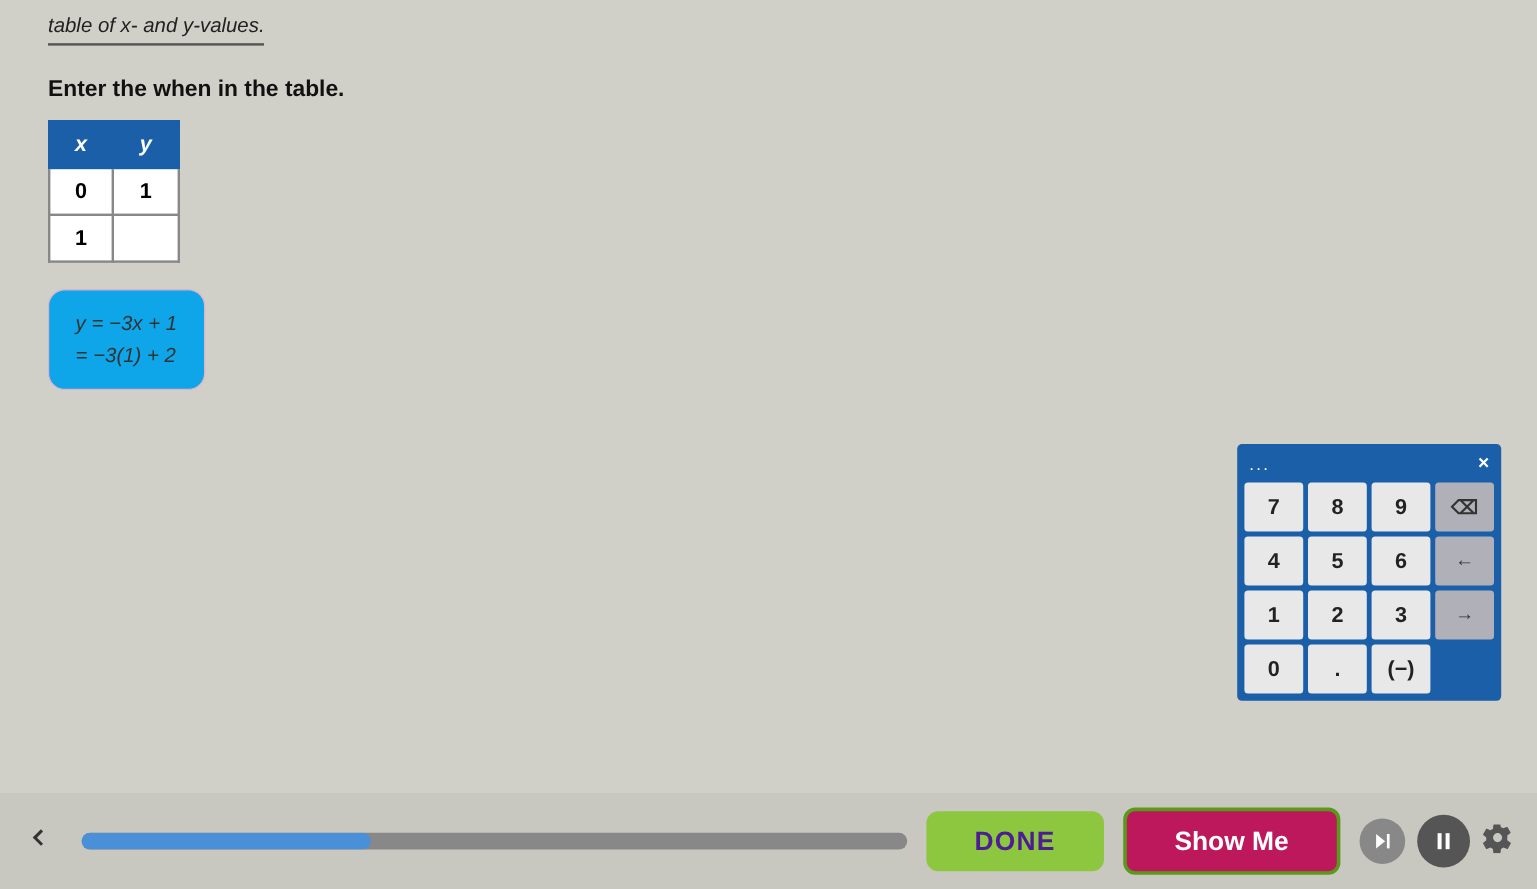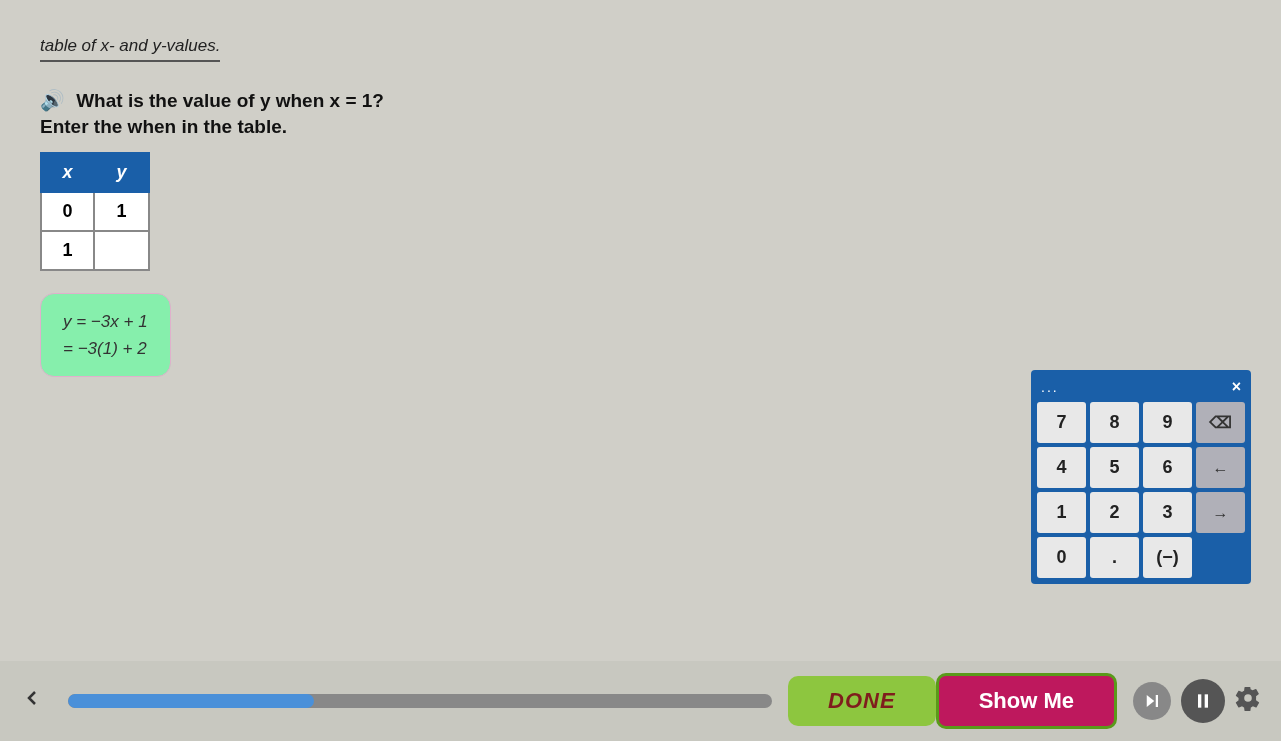--- a/index.html
+++ b/index.html
@@ -12,21 +12,21 @@
       overflow: hidden;
       position: relative;
     }
 
     .main-content {
       position: absolute;
       top: 0;
       left: 0;
       width: 100%;
       height: 100%;
-      padding: 36px 40px;
+      padding: 12px 40px;
     }
 
     .subtitle-text {
       font-size: 17px;
       color: #222;
       font-style: italic;
       margin-bottom: 8px;
       border-bottom: 2px solid #555;
       padding-bottom: 4px;
       display: inline-block;
@@ -73,21 +73,21 @@
     }
 
     .xy-table td.empty-cell {
       background: white;
       min-width: 50px;
       min-height: 36px;
     }
 
     .formula-box {
       margin-top: 22px;
-      background: #86efac;
+      background: #0ea5e9;
       border-radius: 14px;
       padding: 14px 22px;
       display: inline-block;
       font-size: 17px;
       font-style: italic;
       color: #333;
       line-height: 1.6;
       border: 1px solid #e0b0cc;
     }
 
@@ -174,29 +174,29 @@
 
     .progress-bar-fill {
       height: 100%;
       width: 35%;
       background: #4a90d9;
       border-radius: 7px;
     }
 
     .done-button {
       background: #8dc63f;
-      color: #7f1d1d;
+      color: #4c1d95;
       font-size: 22px;
       font-weight: bold;
       border: none;
       border-radius: 10px;
       padding: 12px 40px;
       cursor: pointer;
+      margin-right: 16px;
       letter-spacing: 1px;
-      font-style: italic;
     }
 
     .show-me-button {
       background: #be185d;
       color: white;
       font-size: 22px;
       font-weight: bold;
       border: 3px solid #5a9a1a;
       border-radius: 10px;
       padding: 12px 40px;
@@ -253,24 +253,20 @@
   </style>
 </head>
 <body>
 
 <div class="main-content">
   
   <div class="subtitle-text">table of x- and y-values.</div>
 
   
   <div class="question-block">
-    <div class="question-line">
-      <span style="cursor:pointer; font-size:20px; margin-right:6px;">🔊</span>
-      <span>What is the value of y when x = 1?</span>
-    </div>
     <div class="question-line" style="font-size:19px; margin-top:4px;">Enter the when in the table.</div>
   </div>
 
   
   <div class="table-container">
     <table class="xy-table">
       <thead>
         <tr>
           <th>x</th>
           <th>y</th>

